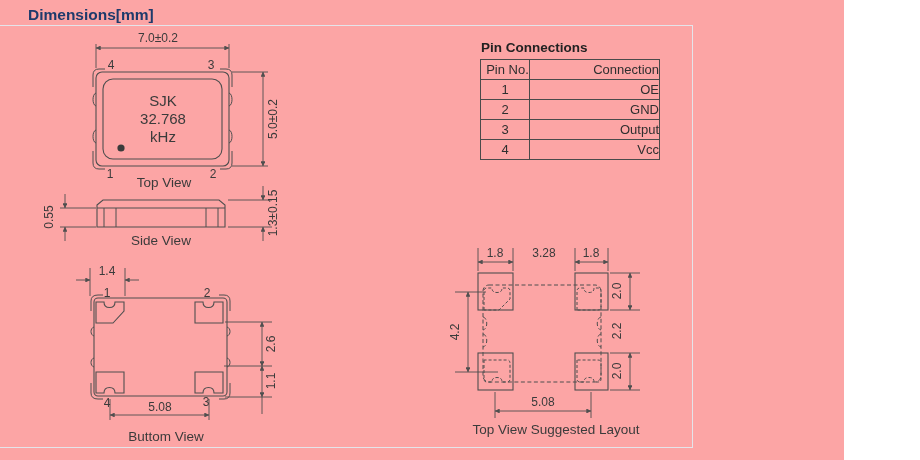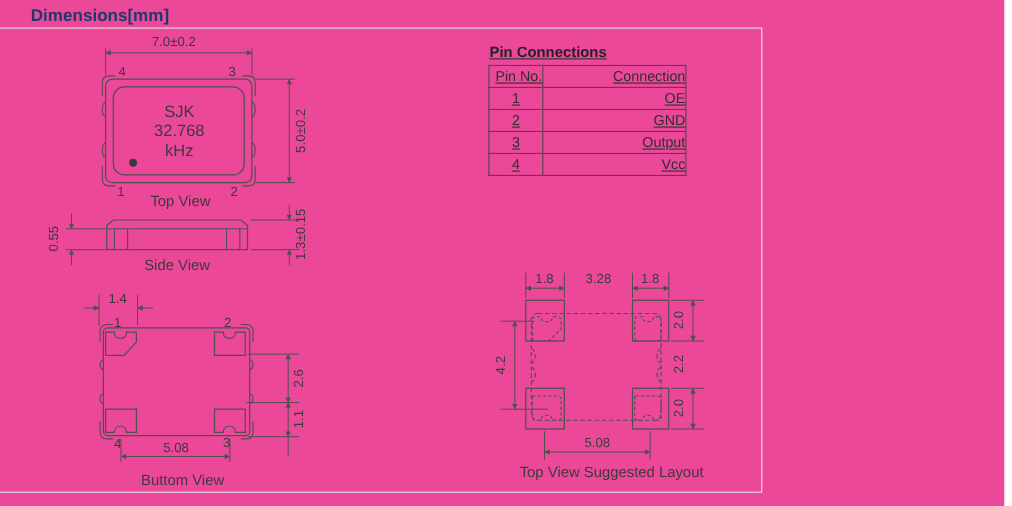--- a/index.html
+++ b/index.html
@@ -1,25 +1,25 @@
 <!DOCTYPE html>
 <html><head>
 <meta charset="utf-8">
 <style>
   html,body{margin:0;padding:0;background:#fff;}
-  #stage{position:relative;width:913px;height:460px;background:#ec4899;overflow:hidden;
+  #stage{position:relative;width:844px;height:460px;background:#fca5a5;overflow:hidden;
          font-family:"Liberation Sans","DejaVu Sans",sans-serif;}
   .page-title{position:absolute;left:28px;top:6px;font-size:15.5px;font-weight:bold;color:#1e3a6b;}
   .faint{position:absolute;background:#e4e4ea;}
   svg text{fill:#3b3b3b;font-family:"Liberation Sans","DejaVu Sans",sans-serif;}
   .dimtxt{font-size:12px;}
   .viewlbl{font-size:13.5px;}
   .pinlbl{font-size:12px;}
   .marktxt{font-size:15px;}
-  .pin-block{position:absolute;left:444px;top:40px;width:184px;color:#2f2f2f;text-decoration:underline;}
+  .pin-block{position:absolute;left:480px;top:40px;width:184px;color:#2f2f2f;}
   .pin-title{font-size:13.5px;font-weight:bold;margin:0 0 4px 1px;color:#222;}
   table.pins{border-collapse:collapse;width:180px;}
   table.pins td{border:1px solid #4a4a4a;font-size:13px;height:19px;padding:0 0 0 5px;color:#2f2f2f;text-align:right;}
   table.pins td.num{width:48px;text-align:center;padding:0;}
 </style>
 </head>
 <body>
 
 <div id="stage">
 
@@ -144,21 +144,21 @@
     <text x="621" y="371" text-anchor="middle" class="dimtxt" transform="rotate(-90 621 371)">2.0</text>
     <text x="543" y="406" text-anchor="middle" class="dimtxt">5.08</text>
     <text x="556" y="434" text-anchor="middle" class="viewlbl">Top View Suggested Layout</text>
   </svg>
 
   <div class="pin-block">
     <div class="pin-title">Pin Connections</div>
     <table class="pins">
       <tbody>
         <tr>
-          <td style="padding-left:5px;text-align:right;">Pin No.</td>
+          <td style="padding-left:5px;text-align:center;">Pin No.</td>
           <td>Connection</td>
         </tr>
         <tr>
           <td class="num">1</td>
           <td>OE</td>
         </tr>
         <tr>
           <td class="num">2</td>
           <td>GND</td>
         </tr>

